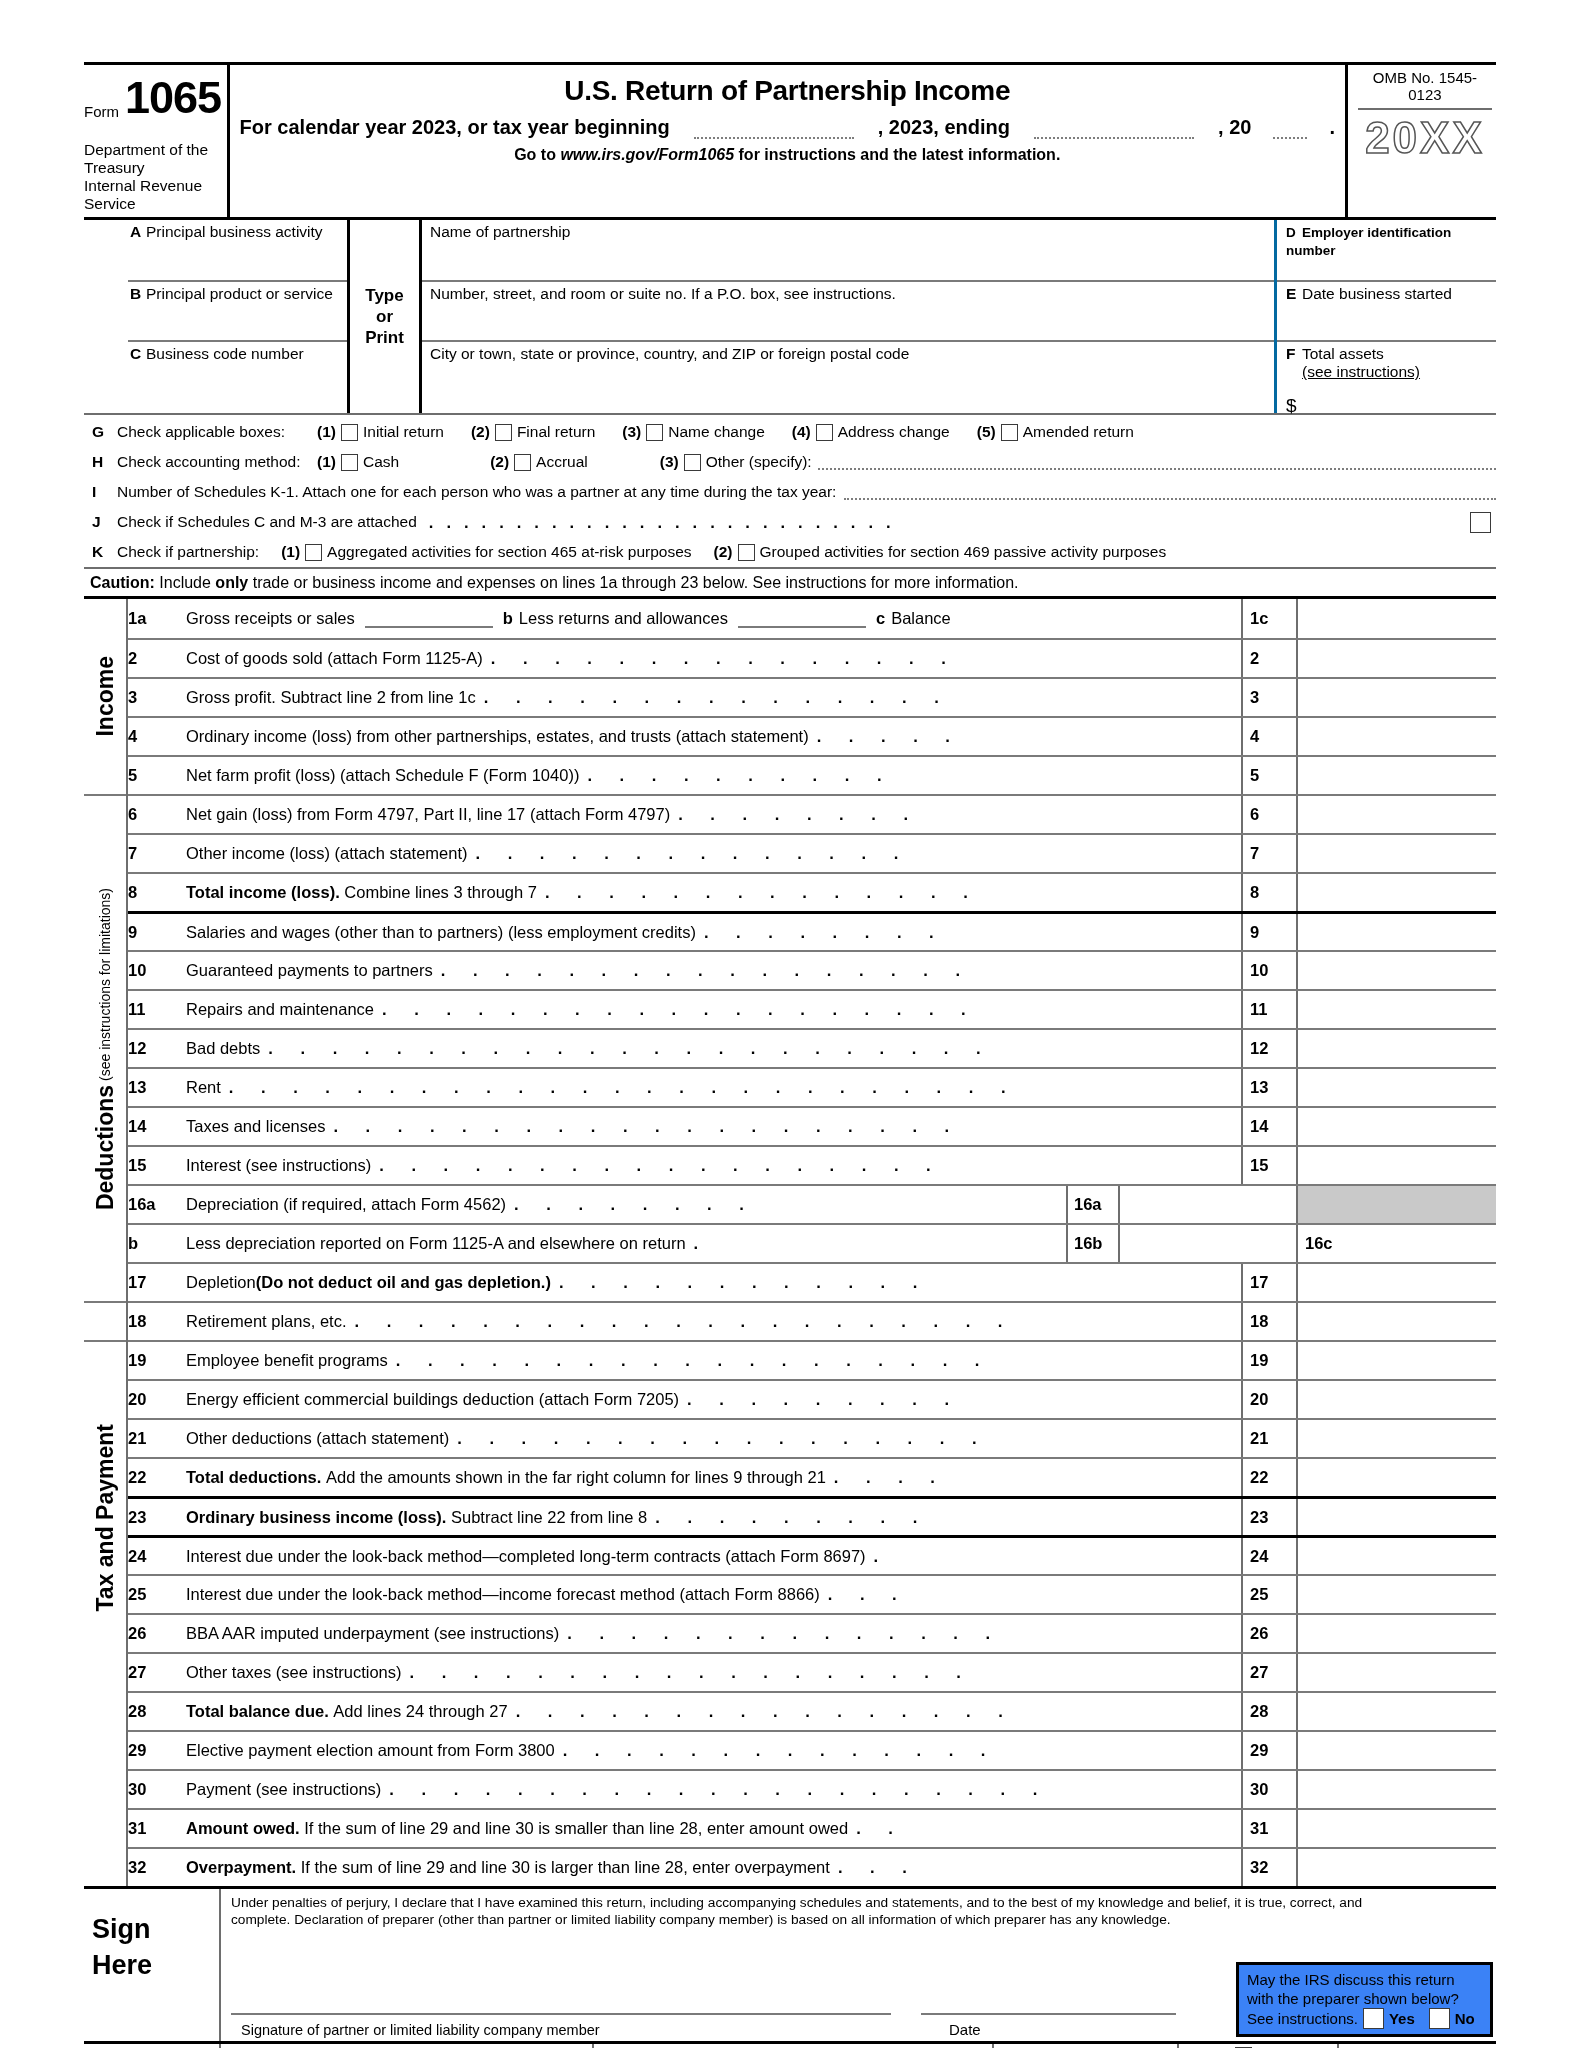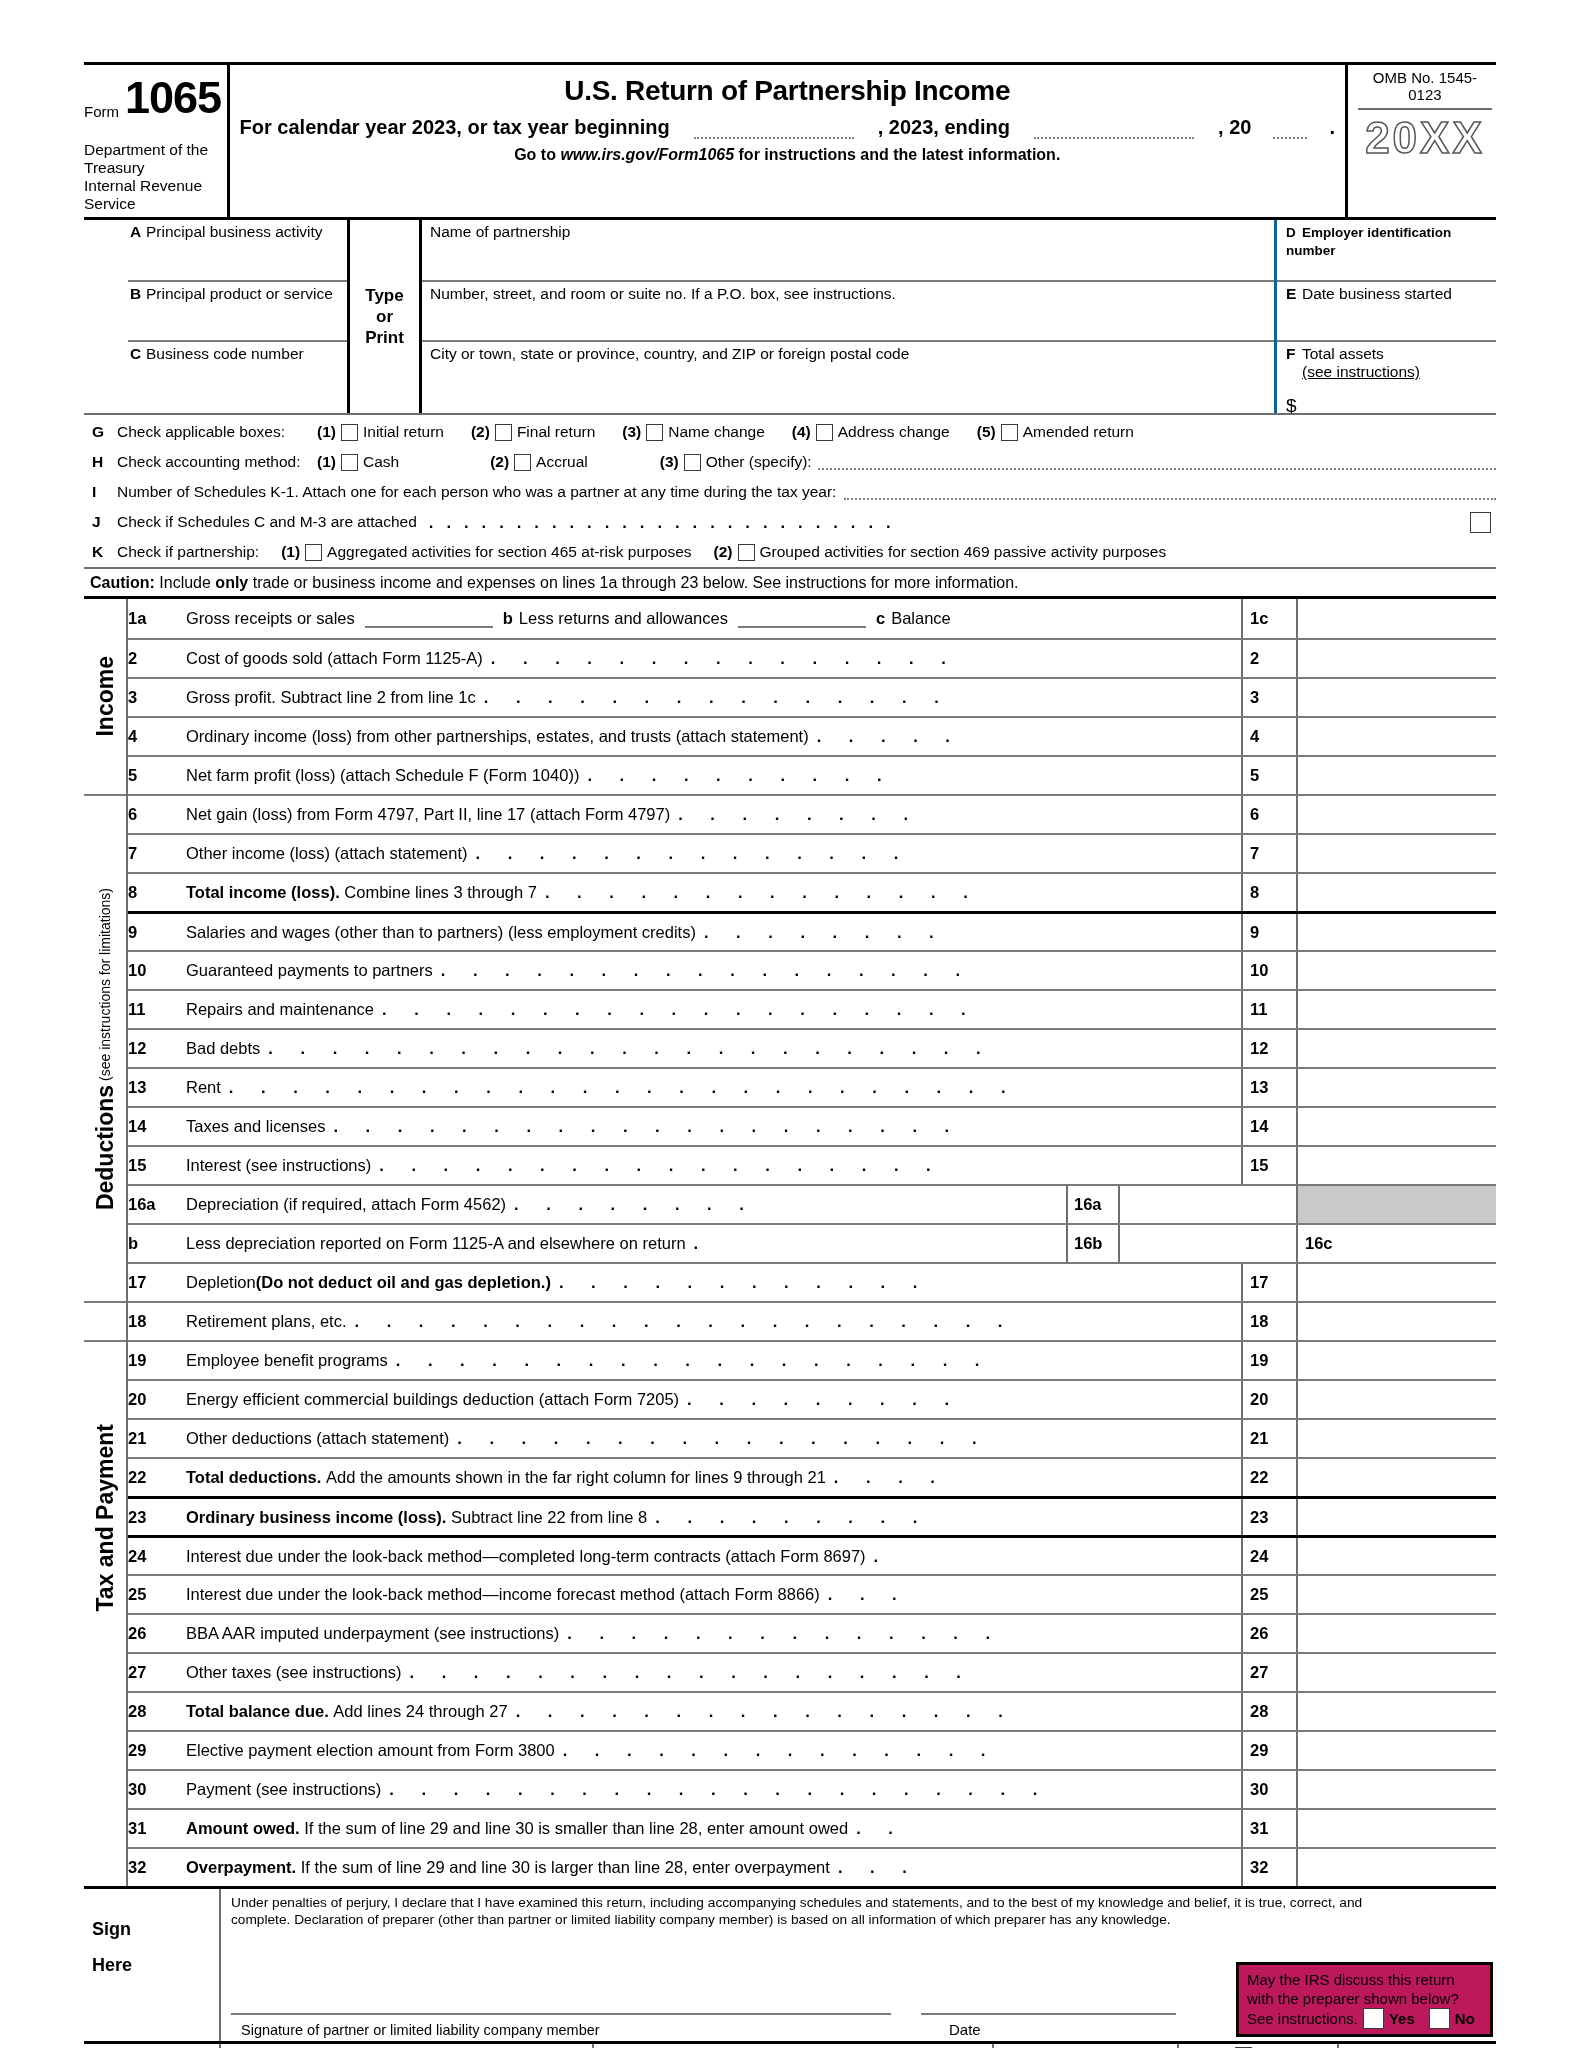--- a/index.html
+++ b/index.html
@@ -120,33 +120,33 @@
   
   .subno{width:52px;flex:none;font-weight:bold;font-size:16.5px;
          box-sizing:border-box;border-left:2px solid #6e6e6e;padding-left:6px;
          align-self:stretch;display:flex;align-items:center;}
   .subamt{width:178px;flex:none;box-sizing:border-box;
           border-left:2px solid #6e6e6e;align-self:stretch;}
 
   
   .sign{display:flex;border-top:3px solid #000;}
   .signlbl{width:135px;flex:none;box-sizing:border-box;padding:22px 0 14px 8px;
-           font-size:18px;font-weight:bold;line-height:36px;}
+           font-size:27px;font-weight:bold;line-height:36px;}
   .signbody{flex:1;box-sizing:border-box;border-left:2px solid #6e6e6e;
             padding:6px 8px 0 10px;position:relative;height:152px;}
   .perjury{font-size:13.7px;line-height:16.5px;width:1160px;}
   .sigline{position:absolute;left:10px;bottom:26px;width:660px;
            border-bottom:2px solid #7a7a7a;}
   .sigcap{position:absolute;left:20px;bottom:3px;font-size:14.5px;}
   .dateline{position:absolute;left:700px;bottom:26px;width:255px;
             border-bottom:2px solid #7a7a7a;}
   .datecap{position:absolute;left:728px;bottom:3px;font-size:15px;}
   .irsbox{position:absolute;right:3px;bottom:4px;width:257px;
           border:3px solid #000;box-sizing:border-box;padding:5px 7px 5px 8px;
-          font-size:15px;line-height:19px;background:#be185d;}
+          font-size:15px;line-height:19px;background:#3b82f6;}
 
   
   .prep{display:flex;border-top:3px solid #000;}
   .preplbl{width:135px;flex:none;box-sizing:border-box;padding:6px 0 0 8px;
            font-size:27px;font-weight:bold;line-height:36px;}
   .prepgrid{flex:1;box-sizing:border-box;border-left:2px solid #6e6e6e;}
   .prow{display:flex;}
   .pcell{box-sizing:border-box;padding:3px 4px 0 8px;font-size:15px;
          position:relative;}
   .bl{border-left:2px solid #6e6e6e;}

